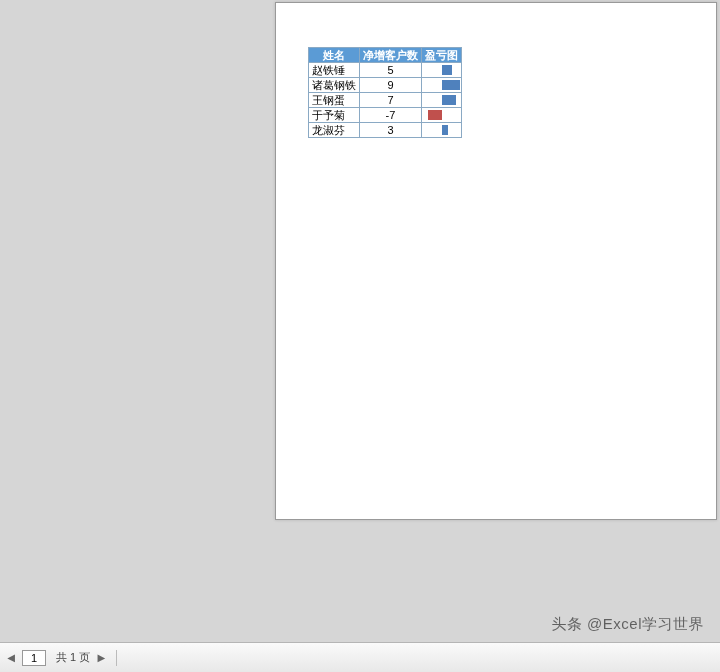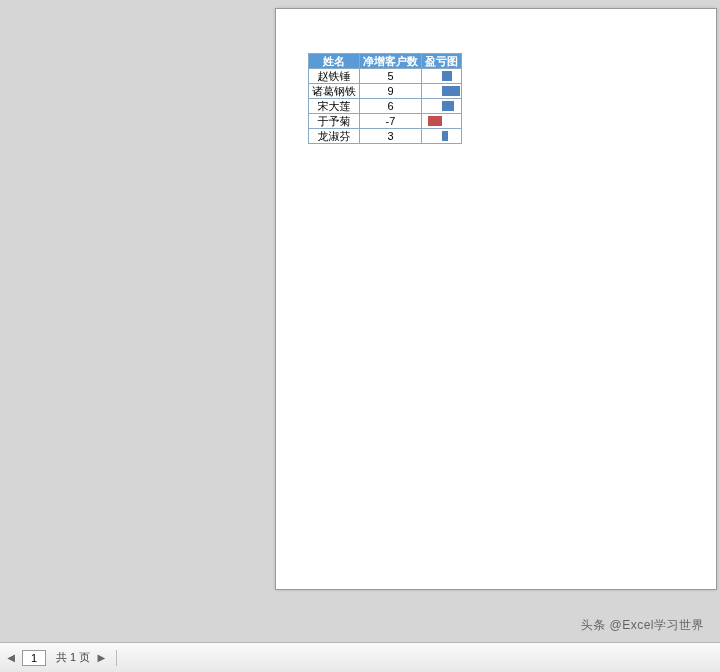--- a/index.html
+++ b/index.html
@@ -8,23 +8,23 @@
       font-size: 11px;
       background: #d6d6d6;
       width: 720px;
       height: 672px;
       position: relative;
       overflow: hidden;
     }
     .page-area {
       position: absolute;
       left: 275px;
-      top: 8px;
+      top: 2px;
       width: 442px;
-      height: 582px;
+      height: 518px;
       background: #fff;
       border: 1px solid #999;
       box-shadow: 0 0 3px rgba(0,0,0,0.15);
     }
     .table-wrap {
       position: absolute;
       left: 32px;
       top: 44px;
     }
     table.data {
@@ -41,21 +41,21 @@
     }
     table.data th {
       background: #5b9bd5;
       color: #fff;
       font-weight: bold;
       text-align: center;
     }
     th.col-name   { width: 50px; }
     th.col-val    { width: 55px; margin-left: 16px; }
     th.col-chart  { width: 36px; font-family: Liberation Serif, serif; }
-    td.col-name   { text-align: center;  color: #000; }
+    td.col-name   { text-align: left;  color: #000; }
     td.col-val    { text-align: center; color: #000; }
     td.col-chart  { padding: 0; position: relative; width: 36px; }
     td.col-chart .bar {
       position: absolute;
       top: 2px;
       bottom: 2px;
       background: #4f81bd;
     }
     td.col-chart .bar.neg {
       background: #c0504d;
@@ -103,21 +103,21 @@
       width: 1px;
       height: 16px;
       background: #bbb;
       margin: 0 4px;
     }
     .watermark {
       position: absolute;
       right: 16px;
       bottom: 38px;
       color: rgba(0,0,0,0.55);
-      font-size: 12px;
+      font-size: 15px;
       letter-spacing: 0.5px;
       pointer-events: none;
     }
   </style>
 </head>
 <body>
 
 <div class="page-area">
   <div class="table-wrap">
     <table class="data">
@@ -137,24 +137,24 @@
             </td>
           </tr>
           <tr>
             <td class="col-name">诸葛钢铁</td>
             <td class="col-val">9</td>
             <td class="col-chart">
               <div class="bar pos" style="width: 18px;"></div>
             </td>
           </tr>
           <tr>
-            <td class="col-name">宋大莲</td>
-            <td class="col-val">6</td>
+            <td class="col-name">王钢蛋</td>
+            <td class="col-val">7</td>
             <td class="col-chart">
-              <div class="bar pos" style="width: 12px;"></div>
+              <div class="bar pos" style="width: 14px;"></div>
             </td>
           </tr>
           <tr>
             <td class="col-name">于予菊</td>
             <td class="col-val">-7</td>
             <td class="col-chart">
               <div class="bar neg" style="width: 14px;"></div>
             </td>
           </tr>
           <tr>

